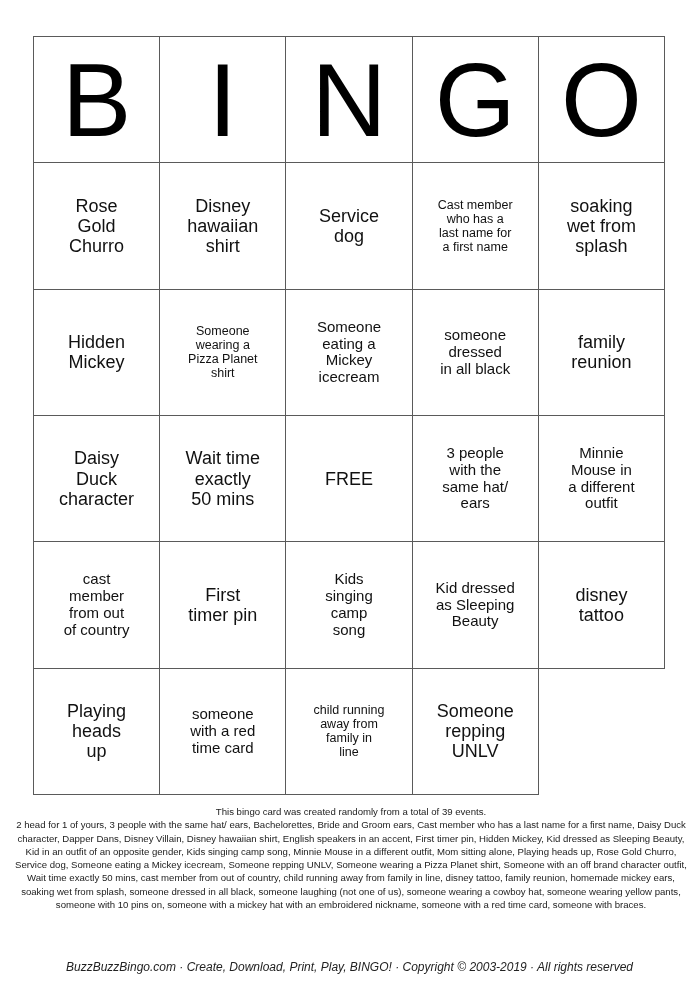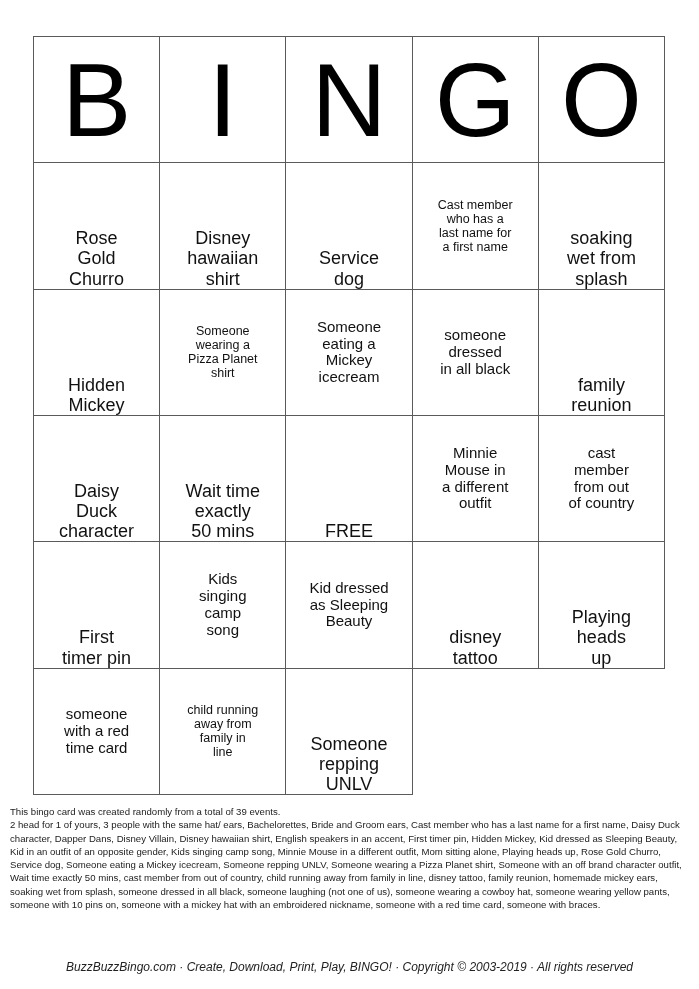--- a/index.html
+++ b/index.html
@@ -18,29 +18,29 @@
     box-sizing: border-box;
   }
   .cell {
     border-right: 1px solid #5a5a5a;
     border-bottom: 1px solid #5a5a5a;
     display: flex; align-items: center; justify-content: center;
     text-align: center; box-sizing: border-box; padding: 0 10px;
     line-height: 1.12;
   }
   .head { font-size: 104px; line-height: 1; padding: 0; color: #000; }
-  .sz-l { font-size: 18px; align-items: flex-end; }
+  .sz-l { font-size: 18px; }
   .sz-m { font-size: 15px; }
   .sz-s { font-size: 12.5px; text-align: center; }
   .cell span { display: block; white-space: pre-line; }
   .events {
     position: absolute; left: 10px; top: 805px; width: 682px;
     font-size: 9.6px; line-height: 13.3px; color: #222;
   }
-  .events p { margin: 0; }
+  .events p { margin: 0; text-align: center; }
   .footer {
     position: absolute; left: 0; top: 960px; width: 699px;
     text-align: center; font-size: 12px; color: #222; font-style: italic;
   }
 </style>
 </head>
 <body>
 
 <div class="grid">
   <div class="cell head">
@@ -117,20 +117,26 @@
 character</span>
     </div>
   <div class="cell sz-l">
       <span>Wait time
 exactly
 50 mins</span>
     </div>
   <div class="cell sz-l">
       <span>FREE</span>
     </div>
+  <div class="cell sz-m">
+      <span>3  people
+with the
+same hat/
+ears</span>
+    </div>
 
   <div class="cell sz-m">
       <span>Minnie
 Mouse in
 a different
 outfit</span>
     </div>
   <div class="cell sz-m">
       <span>cast
 member

